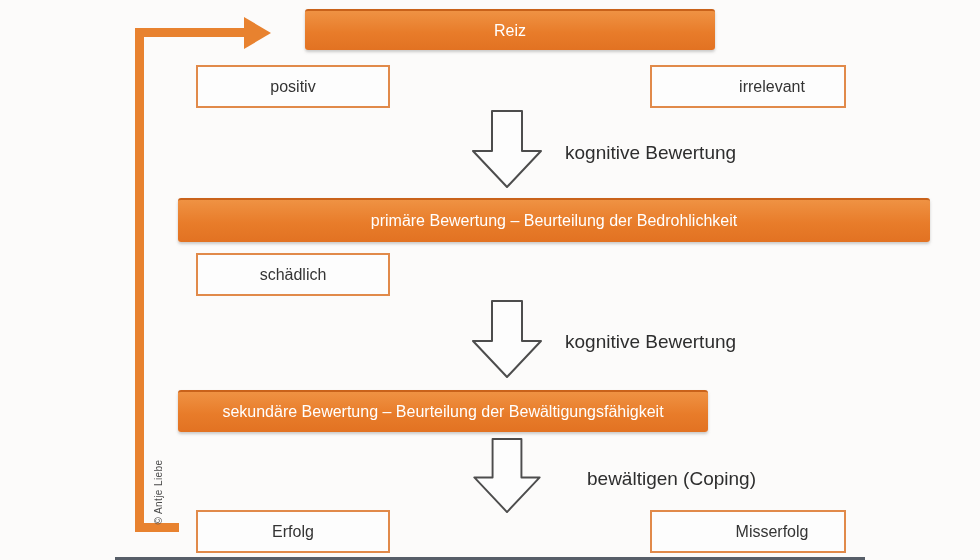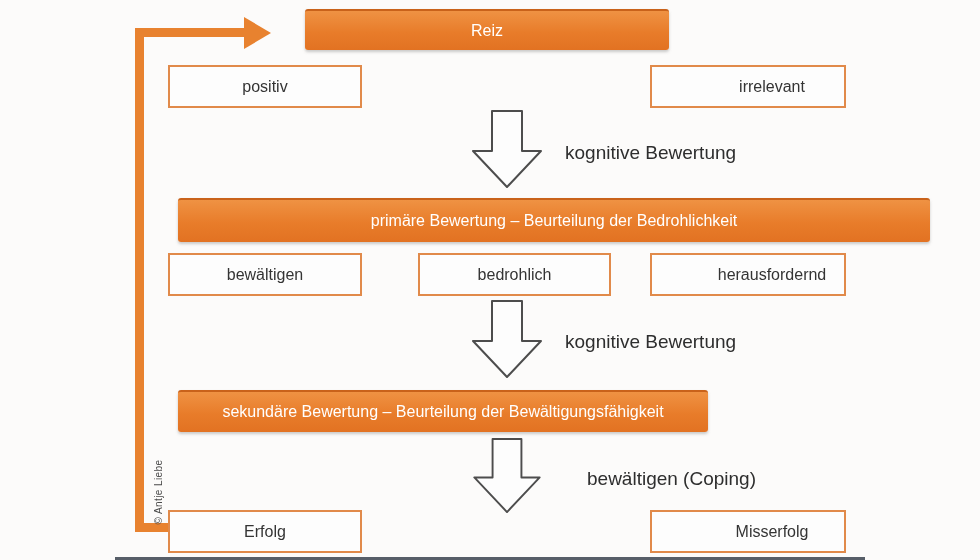--- a/index.html
+++ b/index.html
@@ -28,34 +28,34 @@
   }
 
   
   .bar{
     position:absolute;display:flex;align-items:center;justify-content:center;
     background:linear-gradient(180deg,#ef9243 0%,#e87c2a 55%,#e27222 100%);
     border-top:2px solid #c9621a;border-radius:3px;
     box-shadow:0 2px 3px rgba(110,110,110,.35);
     color:#ffffff;font-size:16px;box-sizing:border-box;
   }
-  .bar-reiz{left:305px;top:9px;width:364px;height:41px;}
+  .bar-reiz{left:305px;top:9px;width:410px;height:41px;}
   .bar-primary{left:178px;top:198px;width:752px;height:44px;}
   .bar-secondary{left:178px;top:390px;width:530px;height:42px;}
 
   
   .wbox{
     position:absolute;display:flex;align-items:center;justify-content:center;
     background:#fdfdfd;border:2px solid #e18a4a;box-sizing:border-box;
     color:#343434;font-size:16px;
   }
   .r1{top:65px;height:43px;}
   .r2{top:253px;height:43px;}
   .r3{top:510px;height:43px;}
-  .c1{left:168px;width:194px;}
+  .c1{left:196px;width:194px;}
   .c2{left:418px;width:193px;}
   .c3{left:650px;width:196px;padding-left:48px;}
 
   
   .blockarrow{position:absolute;left:471px;width:72px;height:78px;}
   .arrow-label{position:absolute;font-size:19px;color:#2e2e2e;white-space:nowrap;}
 
   
   .bottom-strip{
     position:absolute;left:115px;top:557px;width:750px;height:3px;
@@ -88,27 +88,21 @@
   <svg class="blockarrow" style="top:110px;" viewBox="0 0 72 78">
     <polygon points="21,1 51,1 51,41 70,41 36,77 2,41 21,41" fill="#fdfdfd" stroke="#4d4d4d" stroke-width="2" stroke-linejoin="round"></polygon>
   </svg>
   <div class="arrow-label" style="left:565px;top:142px;">kognitive Bewertung</div>
 
   <div class="bar bar-primary">
     <span>primäre Bewertung – Beurteilung der Bedrohlichkeit</span>
   </div>
 
   <div class="wbox r2 c1">
-    <span>bewältigen</span>
-  </div>
-  <div class="wbox r2 c2">
-    <span>bedrohlich</span>
-  </div>
-  <div class="wbox r2 c3">
-    <span>herausfordernd</span>
+    <span>schädlich</span>
   </div>
 
   <svg class="blockarrow" style="top:300px;" viewBox="0 0 72 78">
     <polygon points="21,1 51,1 51,41 70,41 36,77 2,41 21,41" fill="#fdfdfd" stroke="#4d4d4d" stroke-width="2" stroke-linejoin="round"></polygon>
   </svg>
   <div class="arrow-label" style="left:565px;top:331px;">kognitive Bewertung</div>
 
   <div class="bar bar-secondary">
     <span>sekundäre Bewertung – Beurteilung der Bewältigungsfähigkeit</span>
   </div>

